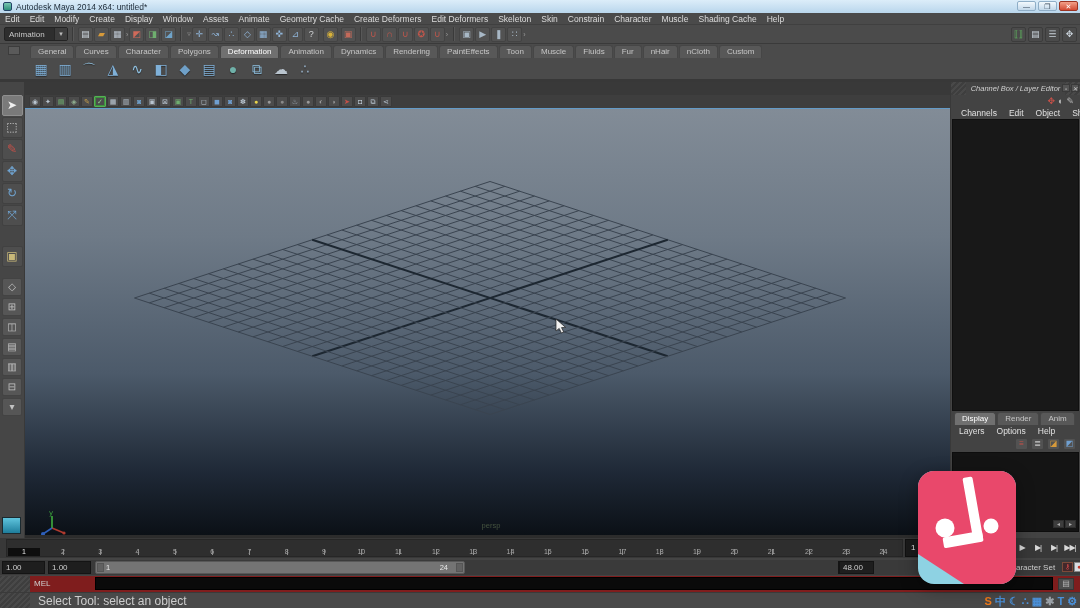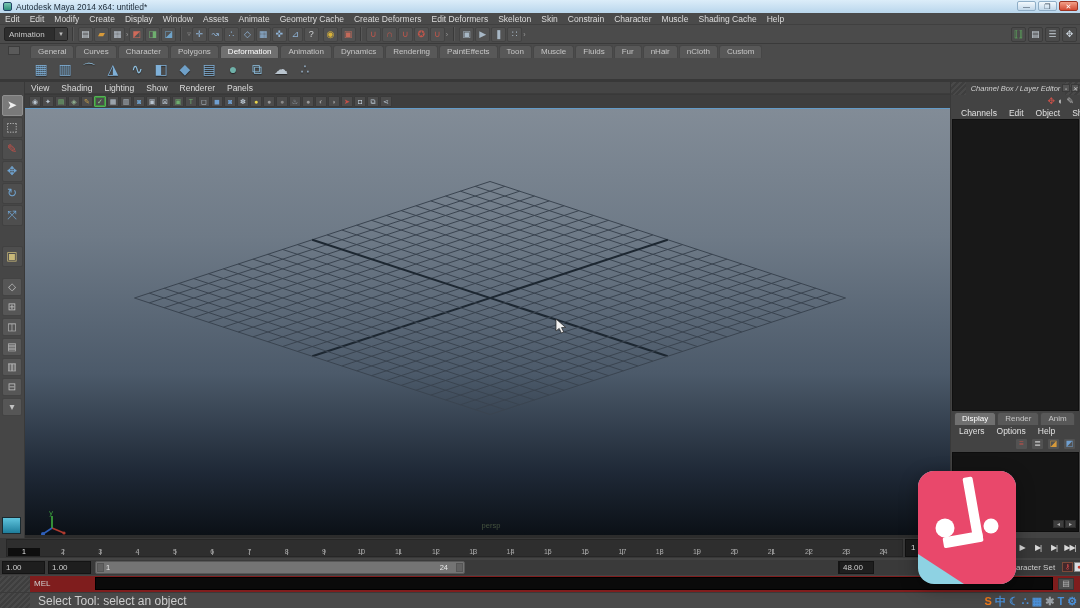--- a/index.html
+++ b/index.html
@@ -279,28 +279,20 @@
           <div class="laybtn">◫</div>
           <div class="laybtn">▤</div>
           <div class="laybtn">▥</div>
           <div class="laybtn">⊟</div>
           <div class="laybtn">▾</div>
         </div>
       <div id="layout-preview"></div>
     </div>
 
     <div id="viewport" class="abs">
-      <div id="vp-menubar">
-          <span class="m">View</span>
-          <span class="m">Shading</span>
-          <span class="m">Lighting</span>
-          <span class="m">Show</span>
-          <span class="m">Renderer</span>
-          <span class="m">Panels</span>
-        </div>
       <div id="vp-toolbar">
           <span class="vic">◉</span>
           <span class="vic">✦</span>
           <span class="vic" style="color: rgb(111, 174, 111);">▤</span>
           <span class="vic" style="color: rgb(143, 174, 143);">◈</span>
           <span class="vic" style="color: rgb(200, 160, 74);">✎</span>
           <span class="vic on" style="color: rgb(143, 208, 143);">✓</span>
           <span class="vic">▦</span>
           <span class="vic">▥</span>
           <span class="vic" style="color: rgb(111, 159, 200);">◙</span>

